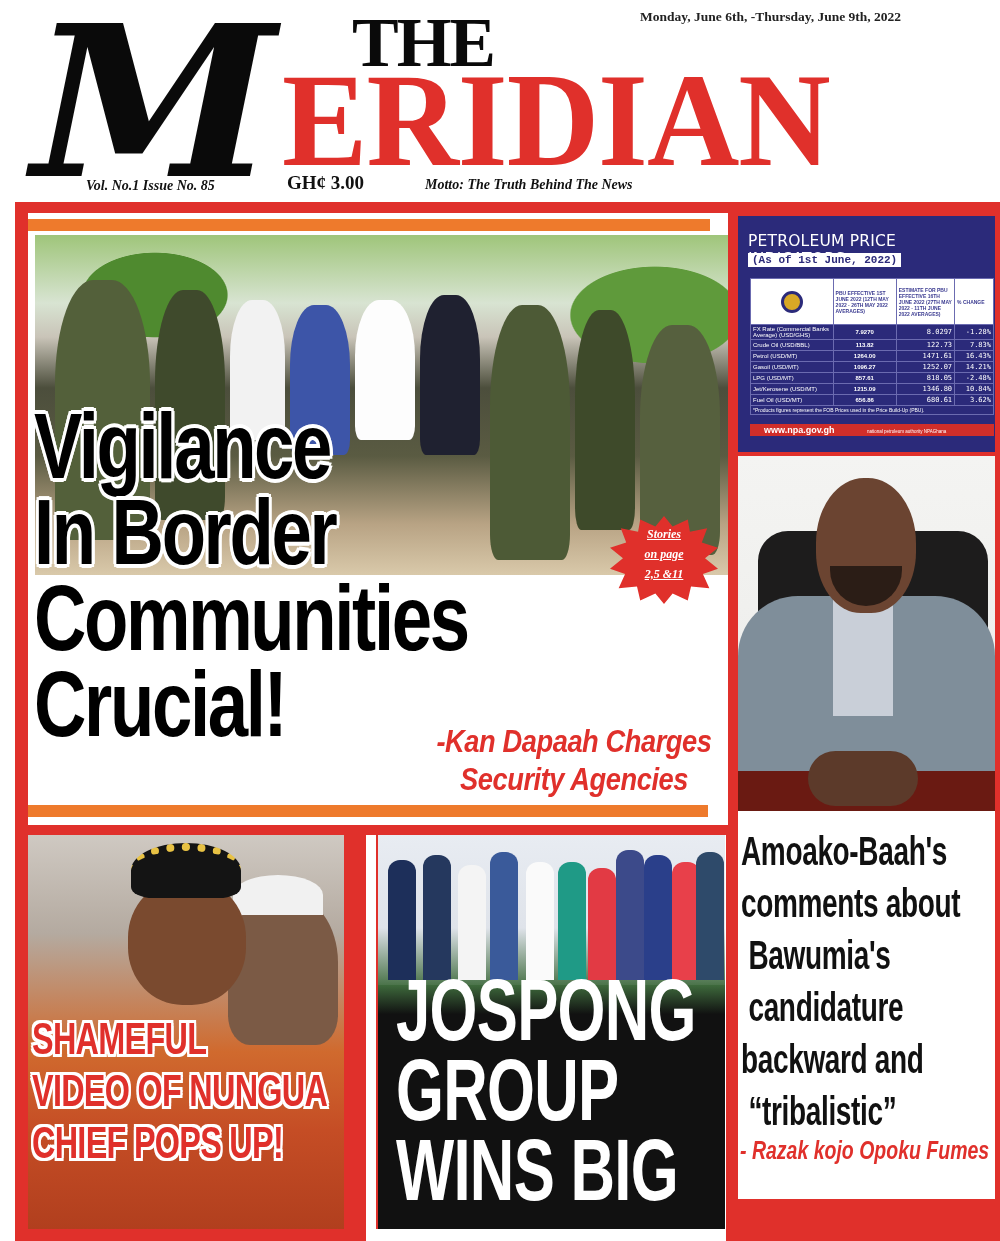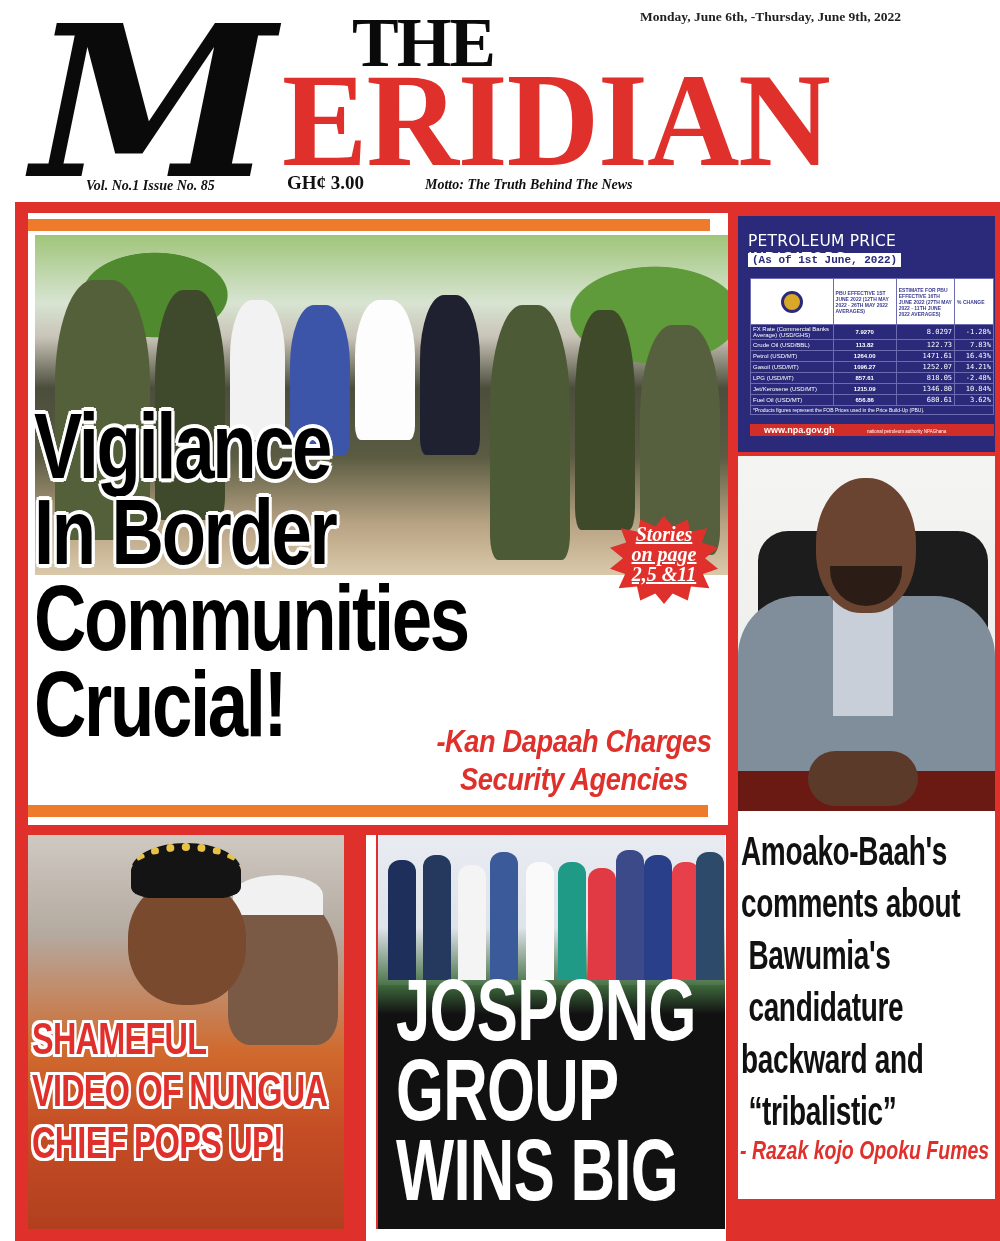--- a/index.html
+++ b/index.html
@@ -43,21 +43,21 @@
               font-weight: bold; font-size: 93px; line-height: 86px; color: #000;
               letter-spacing: -3px; transform: scaleX(0.78); transform-origin: left top;
               text-shadow: 4px 0 0 #fff, -4px 0 0 #fff, 0 4px 0 #fff, 0 -4px 0 #fff,
                            3px 3px 0 #fff, -3px -3px 0 #fff, 3px -3px 0 #fff, -3px 3px 0 #fff; }
   .headline div { white-space: nowrap; }
   .starburst { position: absolute; left: 582px; top: 303px; width: 108px; height: 88px;
                background: #e0302b;
                clip-path: polygon(50% 0%, 58% 12%, 72% 4%, 74% 18%, 90% 14%, 85% 30%, 100% 36%, 88% 48%, 100% 60%, 86% 66%, 92% 82%, 75% 80%, 72% 96%, 58% 88%, 50% 100%, 42% 88%, 28% 96%, 25% 80%, 8% 82%, 14% 66%, 0% 60%, 12% 48%, 0% 36%, 15% 30%, 10% 14%, 26% 18%, 28% 4%, 42% 12%); }
   .starburst-text { position: absolute; left: 582px; top: 311px; width: 108px; text-align: center;
                     font-family: "Liberation Serif", serif; font-style: italic; font-weight: bold;
-                    font-size: 20px; line-height: 20px; color: #fff; text-decoration: underline; }
+                    font-size: 12px; line-height: 20px; color: #fff; text-decoration: underline; }
   .subhead { position: absolute; left: 386px; top: 510px; width: 320px; text-align: center;
              font-family: "Liberation Sans", sans-serif; font-style: italic; font-weight: bold;
              font-size: 31px; line-height: 38px; color: #e0302b; transform: scaleX(0.88);
              transform-origin: center top; letter-spacing: -0.5px; }
 
   
   .petro { left: 738px; top: 216px; width: 257px; height: 236px; background: #2b2a7a; }
   .petro-title { position: absolute; left: 10px; top: 16px; color: #fff; font-size: 15.5px;
                  letter-spacing: 0.2px; font-family: "DejaVu Sans", sans-serif; }
   .petro-asof { position: absolute; left: 10px; top: 37px; background: #fff; color: #2b2a7a;

